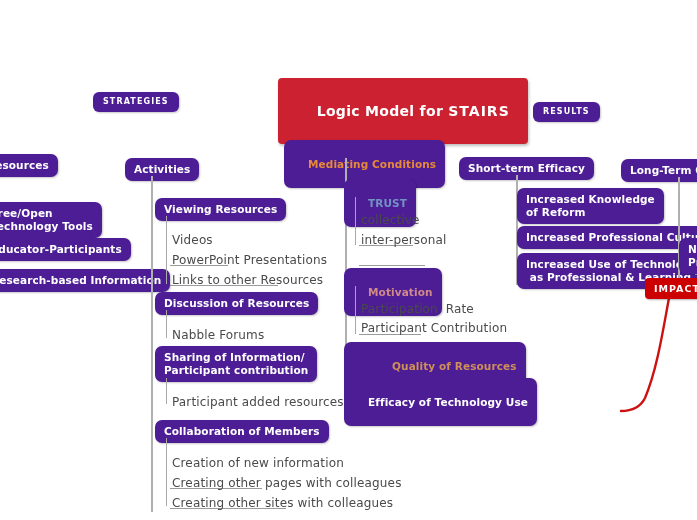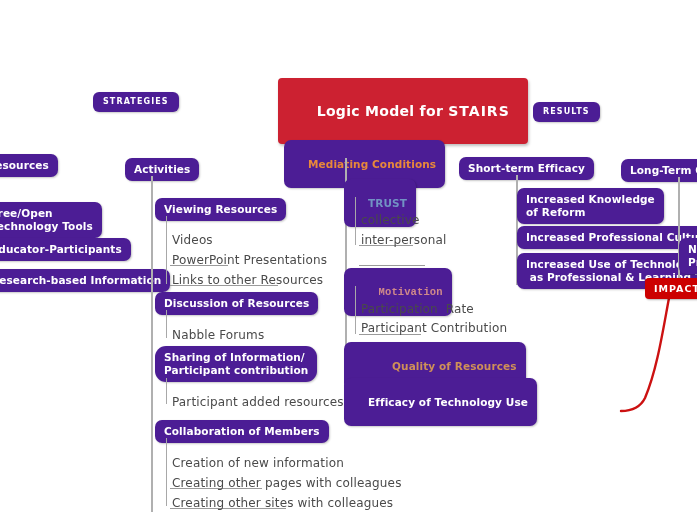--- a/index.html
+++ b/index.html
@@ -141,21 +141,21 @@
   <div class="node" style="left:155px; top:198px;">Viewing Resources</div>
   <div class="vline-thin" style="left:166px; top:216px; height:68px;"></div>
   <div class="leaf" style="left:170px; top:233px; width:58px;">Videos</div>
   <div class="leaf" style="left:170px; top:253px; width:108px;">PowerPoint Presentations</div>
   <div class="leaf" style="left:170px; top:273px; width:106px;">Links to other Resources</div>
 
   <div class="node" style="left:155px; top:292px;">Discussion of Resources</div>
   <div class="vline-thin" style="left:166px; top:310px; height:28px;"></div>
   <div class="leaf" style="left:170px; top:328px; width:64px;">Nabble Forums</div>
 
-  <div class="node" style="left:155px; top:346px;border-radius:11px;">Sharing of Information/
+  <div class="node" style="left:155px; top:346px;">Sharing of Information/
 Participant contribution</div>
   <div class="vline-thin" style="left:166px; top:378px; height:26px;"></div>
   <div class="leaf" style="left:170px; top:395px; width:88px;">Participant added resources</div>
 
   <div class="node" style="left:155px; top:420px;">Collaboration of Members</div>
   <div class="vline-thin" style="left:166px; top:438px; height:68px;"></div>
   <div class="leaf" style="left:170px; top:456px; width:92px;">Creation of new information</div>
   <div class="leaf" style="left:170px; top:476px; width:116px;">Creating other pages with colleagues</div>
   <div class="leaf" style="left:170px; top:496px; width:112px;">Creating other sites with colleagues</div>
 
@@ -165,21 +165,21 @@
 
   <div class="vline" style="left:345px; top:158px; height:236px;"></div>
 
   <div class="node" style="left:344px; top:179px;">
     <span class="c-blue">TRUST</span>
   </div>
   <div class="vline-thin" style="left:355px; top:197px; height:48px;"></div>
   <div class="leaf" style="left:359px; top:213px; width:54px;">collective</div>
   <div class="leaf" style="left:359px; top:233px; width:66px;">inter-personal</div>
 
-  <div class="node" style="left:344px; top:268px;font-family:Liberation Mono, monospace;">
+  <div class="node" style="left:344px; top:268px;">
     <span class="c-rose">Motivation</span>
   </div>
   <div class="vline-thin" style="left:355px; top:286px; height:48px;"></div>
   <div class="leaf" style="left:359px; top:302px; width:62px;">Participation  Rate</div>
   <div class="leaf" style="left:359px; top:321px; width:88px;">Participant Contribution</div>
 
   <div class="node" style="left:344px; top:342px;padding-left:33px;">
     <span class="c-tan">Quality of Resources</span>
   </div>
 

